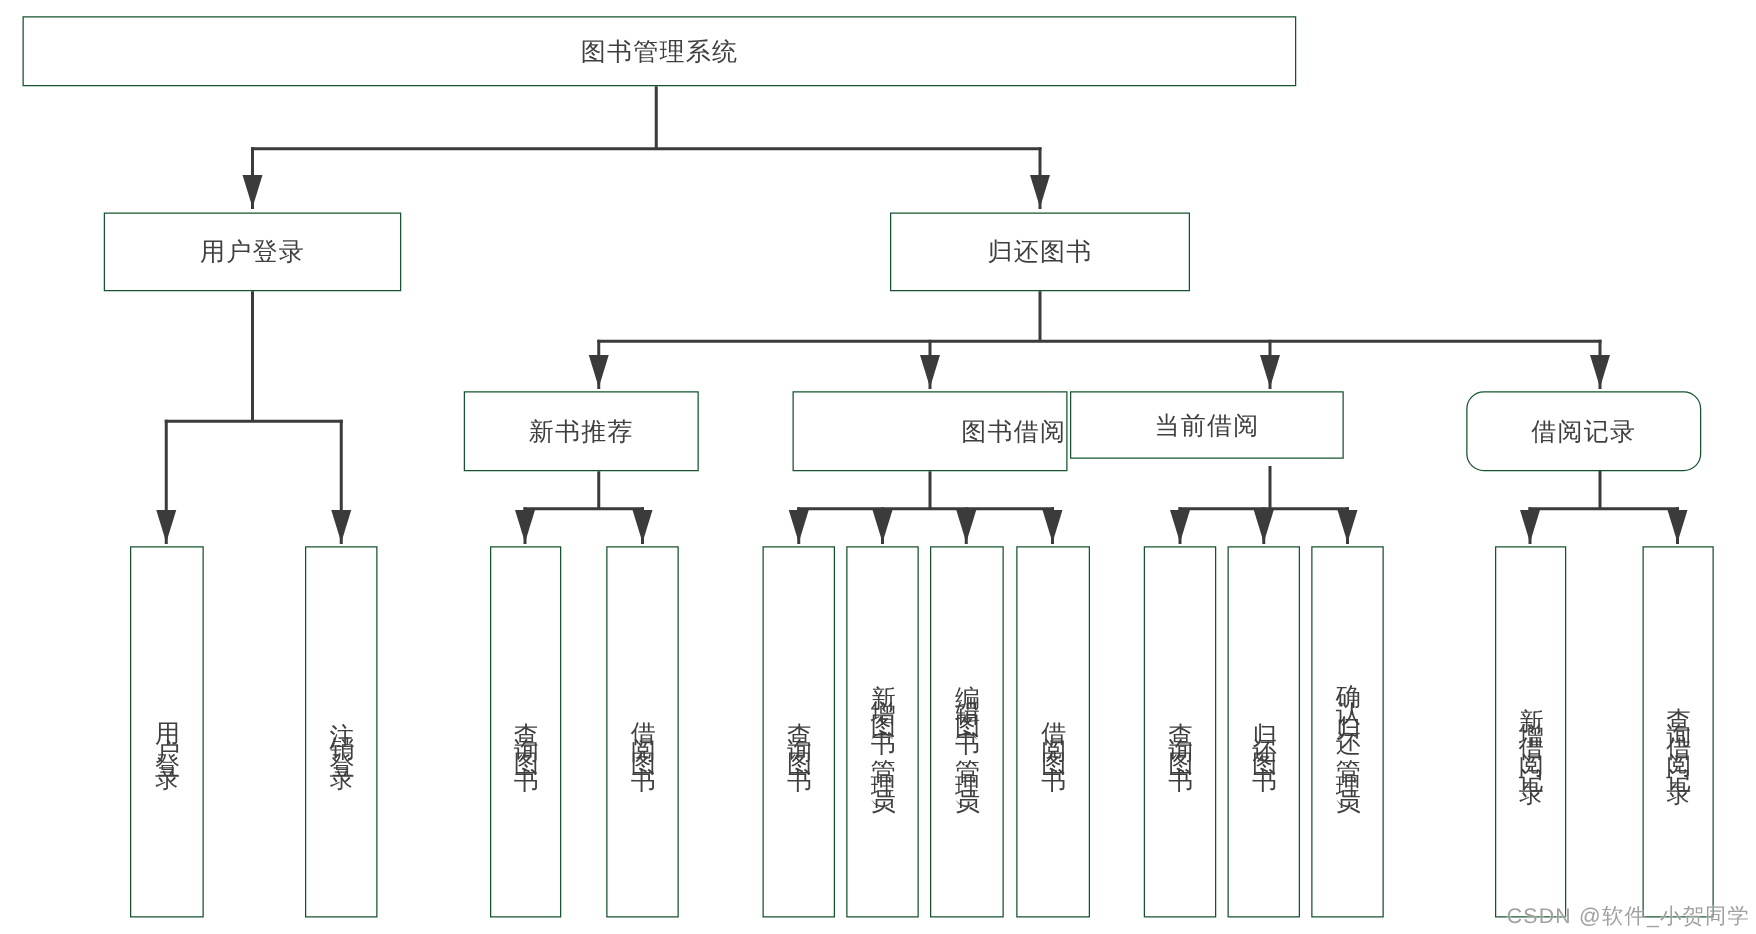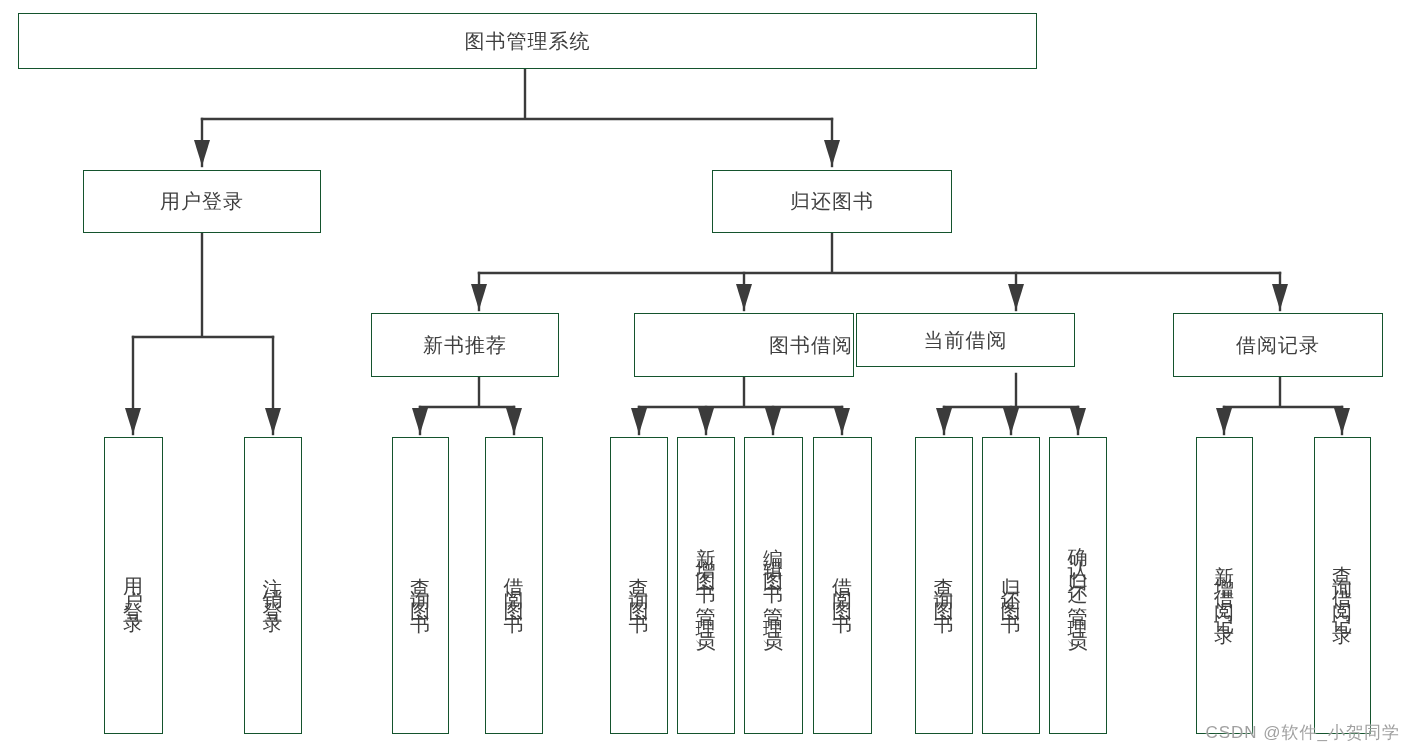--- a/index.html
+++ b/index.html
@@ -50,21 +50,21 @@
     line-height: 1;
     white-space: nowrap;
   }
   
   [data-name="node-book-management-system"] { left: 18px;  top: 13px;  width: 1019px; height: 56px; }
   [data-name="node-user-login"]             { left: 83px;  top: 170px; width: 238px;  height: 63px; }
   [data-name="node-book-management"]        { left: 712px; top: 170px; width: 240px;  height: 63px; }
   [data-name="node-new-book-recommend"]     { left: 371px; top: 313px; width: 188px;  height: 64px; }
   [data-name="node-book-borrowing"]         { left: 634px; top: 313px; width: 220px;  height: 64px; justify-content: flex-end; }
   [data-name="node-current-borrowing"]      { left: 856px; top: 313px; width: 219px;  height: 54px; }
-  [data-name="node-borrowing-records"]      { left: 1173px;top: 313px; width: 210px;  height: 64px; }
+  [data-name="node-borrowing-records"]      { left: 1173px;top: 313px; width: 188px;  height: 64px; border-radius: 14px; }
   
   .leaf { top: 437px; width: 58px; height: 297px; }
   [data-name="leaf-user-login"]                  { left: 104px;  width: 59px; }
   [data-name="leaf-logout-login"]                { left: 244px; }
   [data-name="leaf-newbook-query-books"]         { left: 392px;  width: 57px; }
   [data-name="leaf-newbook-borrow-books"]        { left: 485px; }
   [data-name="leaf-borrow-query-books"]          { left: 610px; }
   [data-name="leaf-borrow-add-books-admin"]      { left: 677px; }
   [data-name="leaf-borrow-edit-books-admin"]     { left: 744px;  width: 59px; }
   [data-name="leaf-borrow-borrow-books"]         { left: 813px;  width: 59px; }

